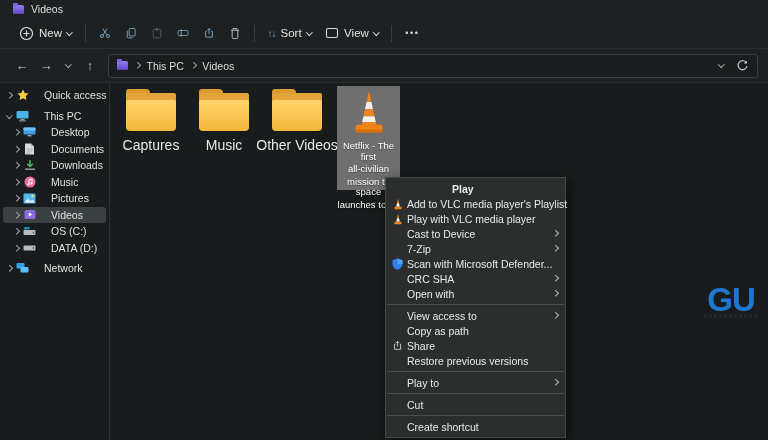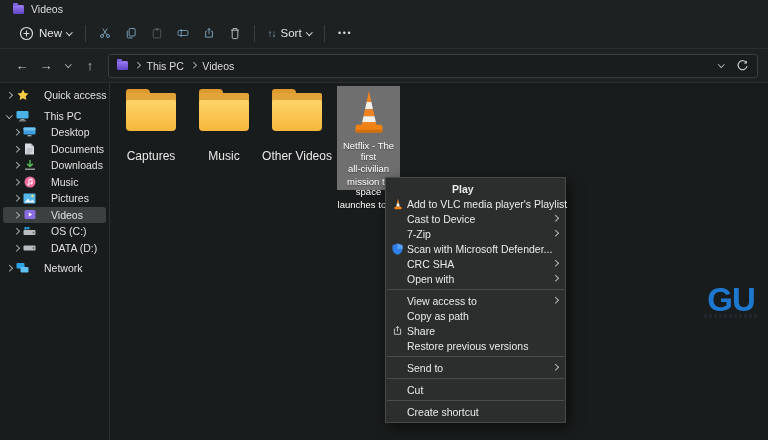--- a/index.html
+++ b/index.html
@@ -55,21 +55,21 @@
   .srow.sel { background:#3b4040; }
   .srow .schev { width:12px; display:flex; justify-content:center; color:#9fa3a3; flex:0 0 auto; }
   .srow.lvl1 { padding-left:7px; }
   .srow .sicon { width:15px; display:flex; justify-content:center; flex:0 0 auto; }
   .srow .slabel { margin-left:14px; white-space:nowrap; }
   .gap { margin-top:4px; }
 
   
   .main { position:absolute; left:110px; top:0; width:658px; height:357px; }
   .tile { position:absolute; text-align:center; }
-  .tlabelf { margin-top:18px; font-size:12px; color:#e8eaea; }
+  .tlabelf { margin-top:6px; font-size:14px; color:#e8eaea; }
   .folder { position:relative; width:52px; height:42px; margin:0 auto; }
   .folder .back { position:absolute; left:1px; top:0; width:24px; height:10px;
                   background:#dd9a2f; border-radius:3px 4px 0 0; }
   .folder .mid { position:absolute; left:1px; top:4px; right:1px; height:34px;
                  background:#e2a338; border-radius:2px; }
   .folder .front { position:absolute; left:1px; bottom:0; right:1px; height:31px;
                    background:linear-gradient(180deg,#ffd469,#f5b73c); border-radius:2px 2px 4px 4px; }
   .filetile { position:absolute; left:227px; top:3px; width:63px; height:104px;
               background:#6f6f6f; padding-top:3px; text-align:center; }
   .fname { margin-top:2px; font-size:9.5px; line-height:10.5px; color:#fff;
@@ -148,20 +148,27 @@
     </div>
     <div class="tbtn tico">
       <svg width="15" height="16" viewBox="0 0 15 16">
         <path d="M2.5 4.5h10M5 4V2.5h5V4M4 4.5v9a1.5 1.5 0 0 0 1.5 1.5h4A1.5 1.5 0 0 0 11 13.5v-9" fill="none" stroke="#c9ced1" stroke-width="1.1"></path>
       </svg>
     </div>
     <div class="tsep"></div>
     <div class="tbtn">
       <span class="sortglyph">↑↓</span>
       <span>Sort</span>
+      <span class="cv d"></span>
+    </div>
+    <div class="tbtn">
+      <svg width="14" height="14" viewBox="0 0 14 14">
+        <rect x="1.5" y="2.5" width="11" height="9" rx="1.5" fill="none" stroke="#d5d9db" stroke-width="1.1"></rect>
+      </svg>
+      <span>View</span>
       <span class="cv d"></span>
     </div>
     <div class="tsep"></div>
     <div class="tbtn">
       <span class="moreglyph">•••</span>
     </div>
   </div>
 
   <div class="addrrow">
     <span class="navbtn">←</span>
@@ -384,20 +391,30 @@
       <span class="mico">
         <svg width="10" height="12" viewBox="0 0 24 32">
             <polygon points="12,1 14.8,14 9.2,14" fill="#f28322"></polygon>
             <polygon points="9.2,14 14.8,14 16.8,23 7.2,23" fill="#f3efe9"></polygon>
             <rect x="2.5" y="23" width="19" height="7" rx="2" fill="#ef8212"></rect>
           </svg>
       </span>
       <span class="mlabel">Add to VLC media player's Playlist</span>
     </div>
     <div class="mitem">
+      <span class="mico">
+        <svg width="10" height="12" viewBox="0 0 24 32">
+            <polygon points="12,1 14.8,14 9.2,14" fill="#f28322"></polygon>
+            <polygon points="9.2,14 14.8,14 16.8,23 7.2,23" fill="#f3efe9"></polygon>
+            <rect x="2.5" y="23" width="19" height="7" rx="2" fill="#ef8212"></rect>
+          </svg>
+      </span>
+      <span class="mlabel">Play with VLC media player</span>
+    </div>
+    <div class="mitem">
       <span class="mico"></span>
       <span class="mlabel">Cast to Device</span>
       <span class="mspacer"></span>
         <span class="cv r"></span>
     </div>
     <div class="mitem">
       <span class="mico"></span>
       <span class="mlabel">7-Zip</span>
       <span class="mspacer"></span>
         <span class="cv r"></span>
@@ -443,21 +460,21 @@
       </span>
       <span class="mlabel">Share</span>
     </div>
     <div class="mitem">
       <span class="mico"></span>
       <span class="mlabel">Restore previous versions</span>
     </div>
     <div class="msep"></div>
     <div class="mitem">
       <span class="mico"></span>
-      <span class="mlabel">Send to</span>
+      <span class="mlabel">Play to</span>
       <span class="mspacer"></span>
         <span class="cv r"></span>
     </div>
     <div class="msep"></div>
     <div class="mitem">
       <span class="mico"></span>
       <span class="mlabel">Cut</span>
     </div>
     <div class="msep"></div>
     <div class="mitem">

